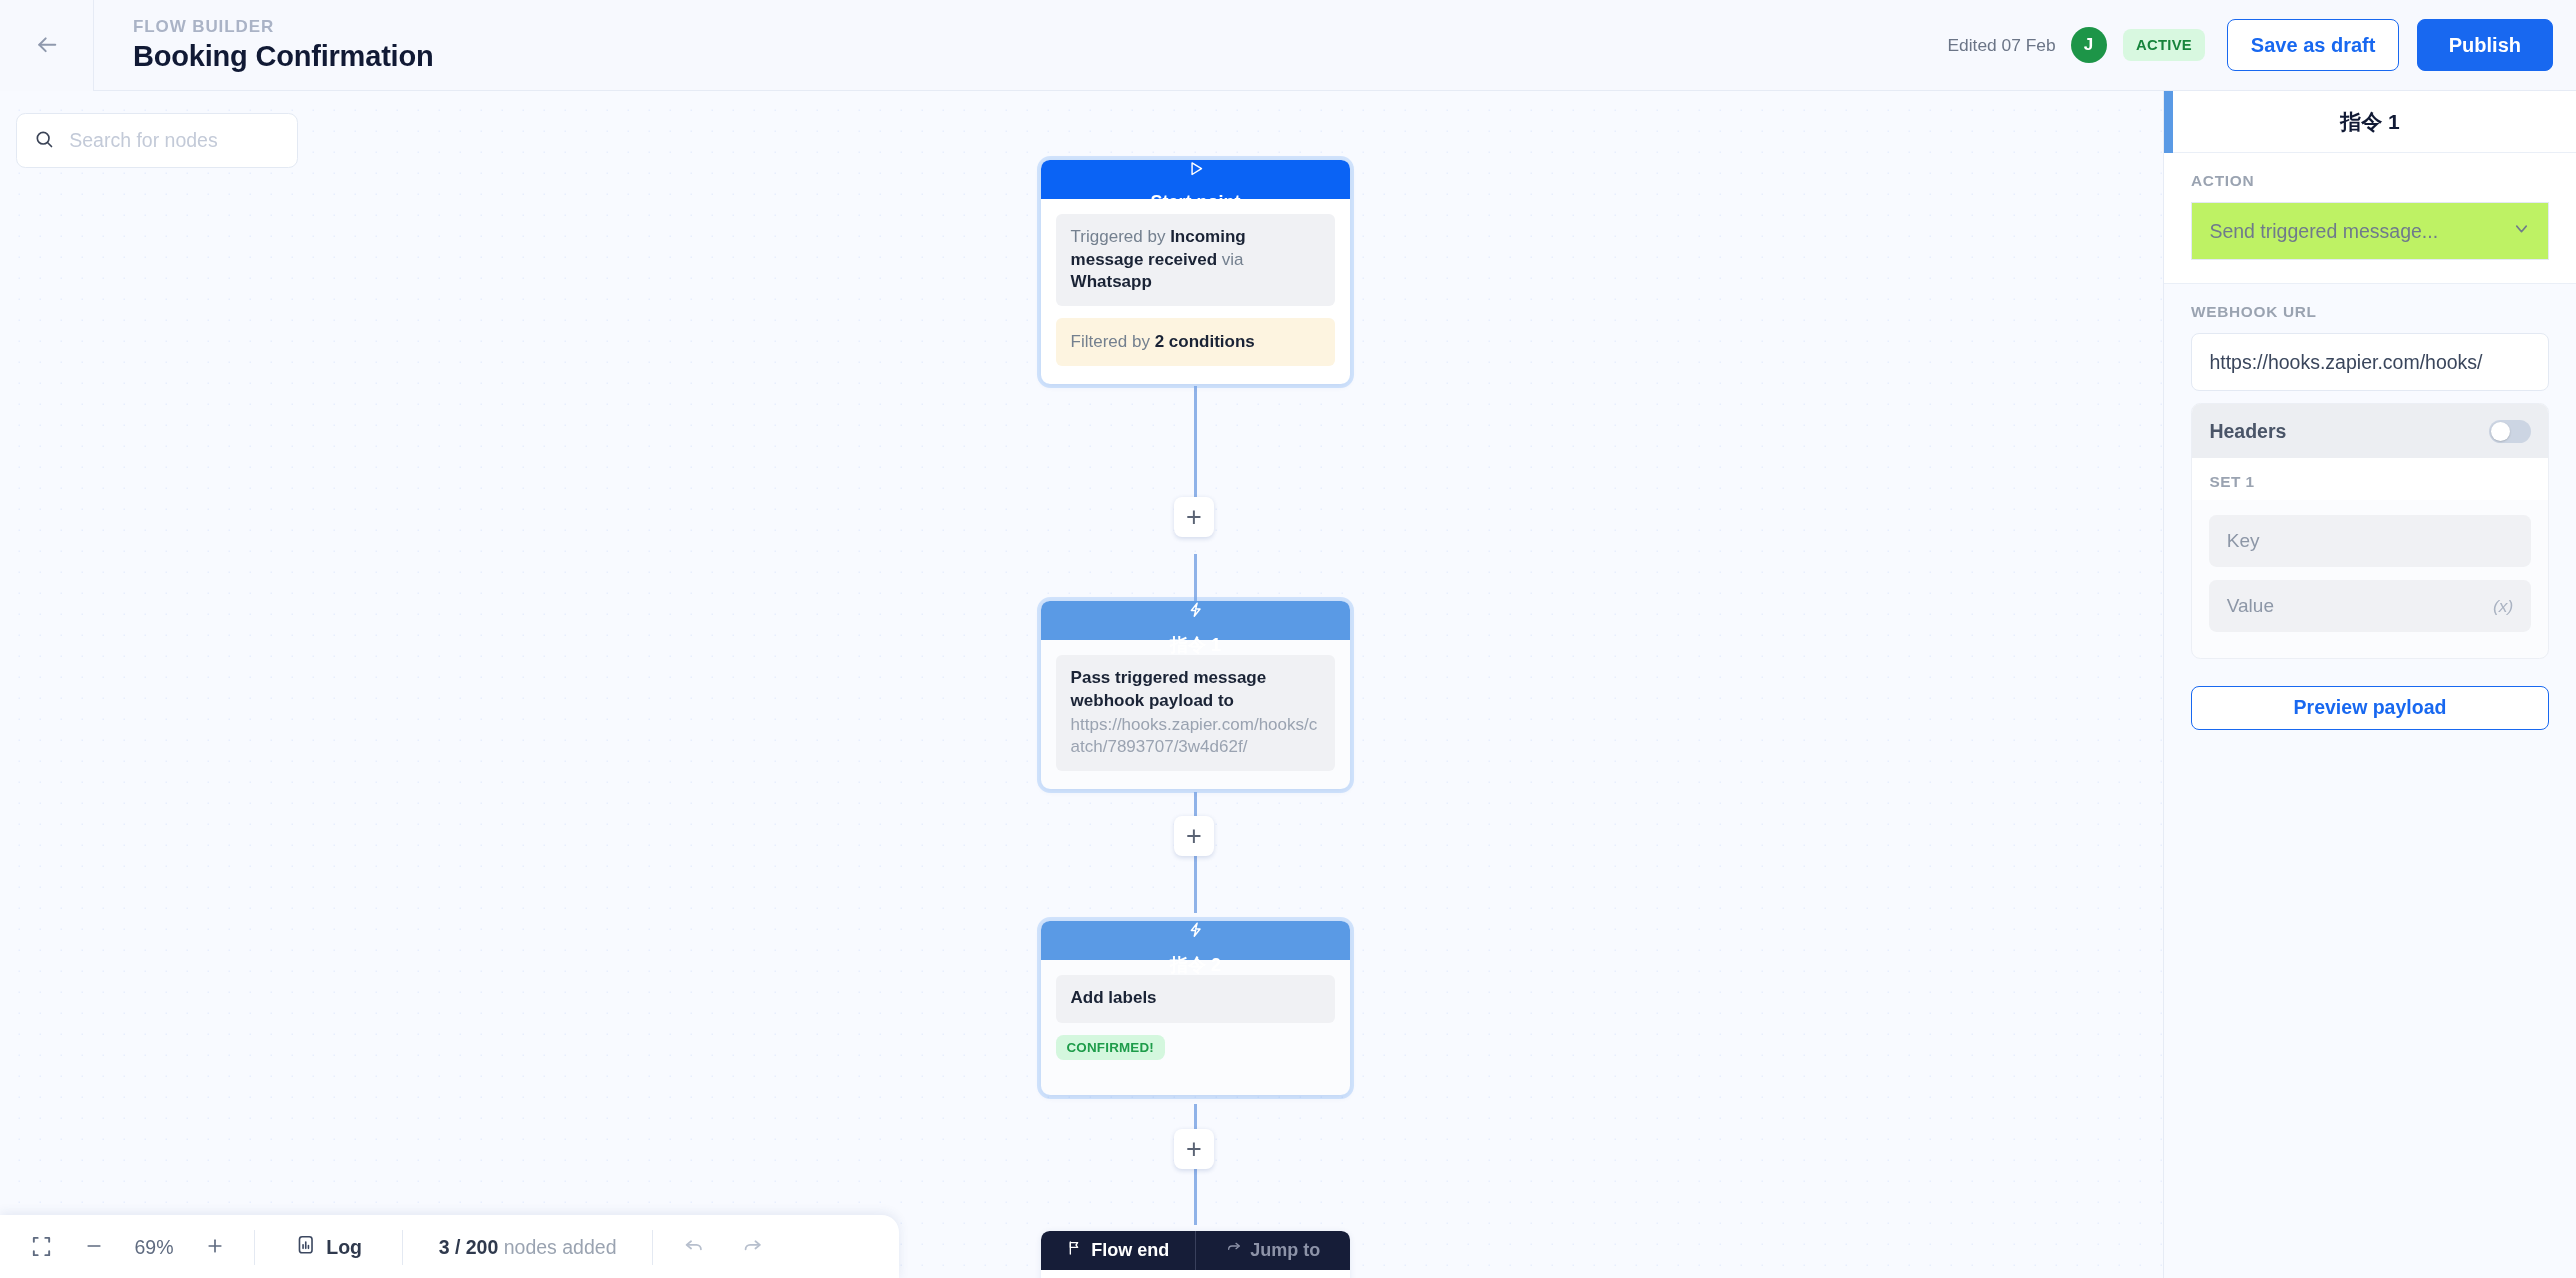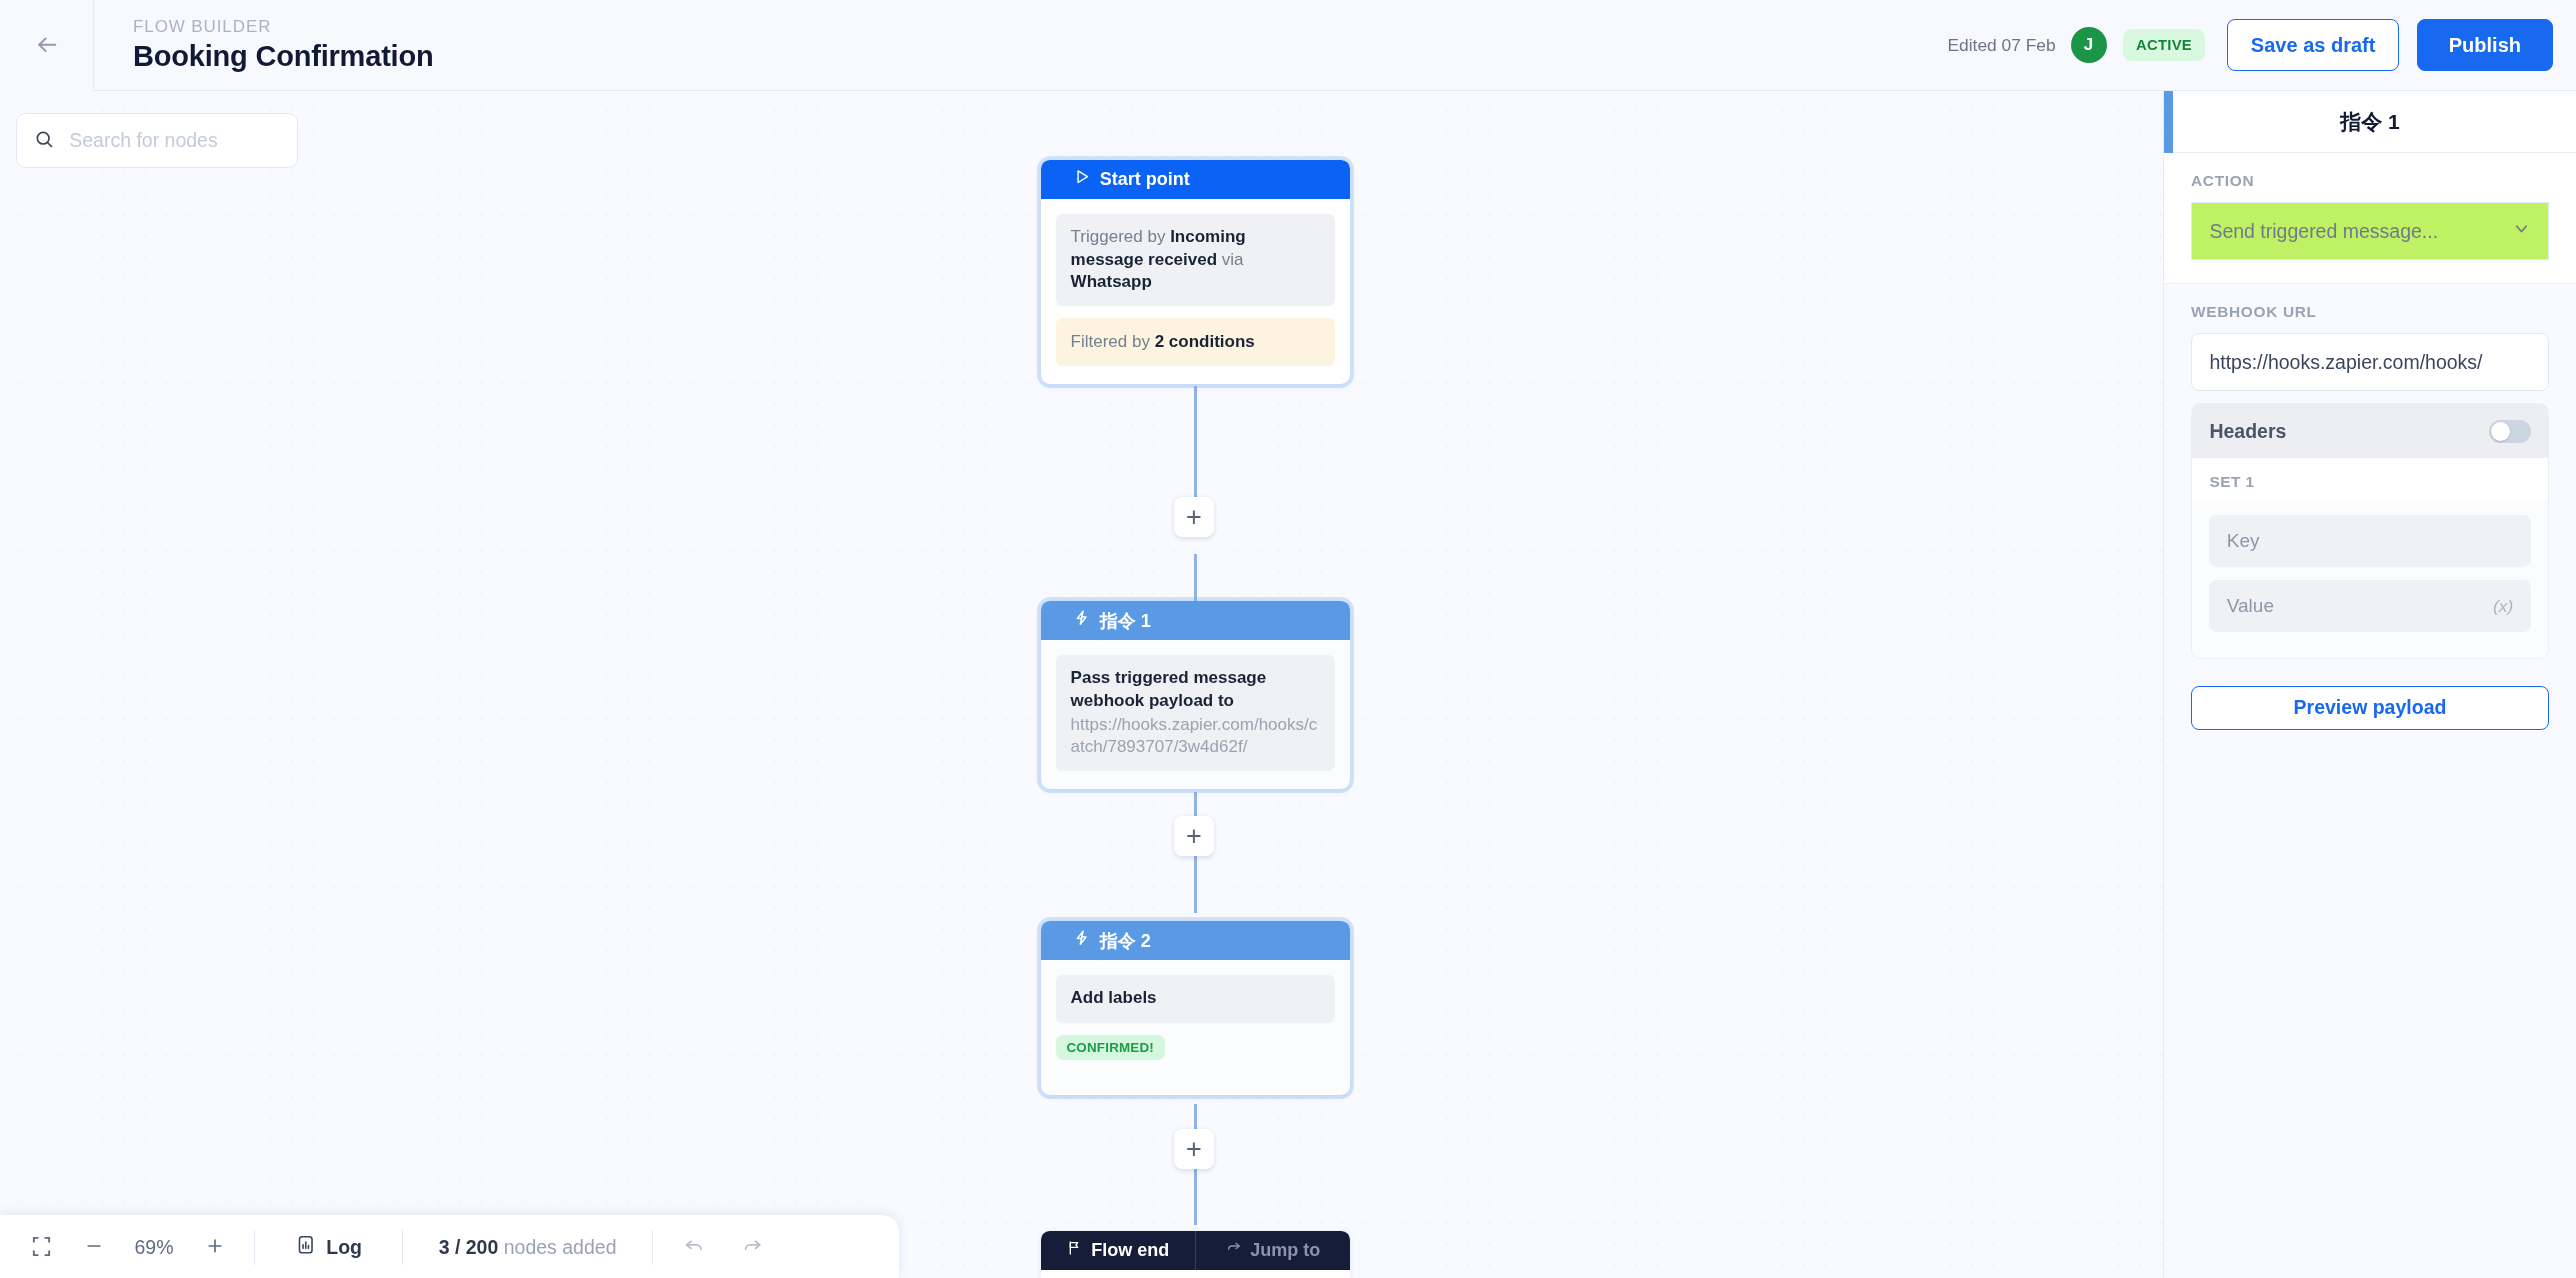--- a/index.html
+++ b/index.html
@@ -22,21 +22,21 @@
   .back-btn {
     width: 94px; height: 91px;
     display: flex; align-items: center; justify-content: center;
     background: #f7f9fe;
     border-right: 0.7px solid #e6ebf5;
     cursor: pointer;
   }
   .back-btn svg { display:block; }
   .title-wrap { padding-left: 39px; display: flex; flex-direction: column; justify-content: center; }
   .eyebrow {
-    font-size: 17px; letter-spacing: 0.9px; font-weight: 400;
+    font-size: 17px; letter-spacing: 0.9px; font-weight: 700;
     color: #aab3c6; line-height: 1.25;
   }
   .page-title {
     font-size: 29px; font-weight: 700; color: #111a35;
     line-height: 1.25; margin-top: 1.3px; letter-spacing: -0.2px;
   }
   .topbar-right {
     margin-left: auto; display: flex; align-items: center;
     padding-right: 23px; gap: 0;
   }
@@ -94,22 +94,22 @@
     border-radius: 9.4px;
     box-shadow: 0 1.3px 6.7px rgba(40,70,140,0.10);
   }
   .node.selected {
     outline: 4px solid rgba(120,175,250,0.30);
     outline-offset: 0.7px;
   }
   .node-head {
     height: 39px; border-radius: 8.7px 8.7px 0 0;
     display: flex; align-items: center; gap: 9.4px;
-    padding: 0 32px; color: #fff;
-    font-size: 18px; font-weight: 700;
+    padding: 0 16px; color: #fff;
+    font-size: 18px; font-weight: 700; flex-direction: column;
   }
   .node-head.start { background: #0a63f5; }
   .node-head.cmd   { background: #5a9ae5; }
   .node-body {
     background: #ffffff; border-radius: 0 0 8.7px 8.7px;
     padding: 14.8px 14.8px 17.4px 14.8px;
   }
   .node-body.tinted { background: #fbfcfe; }
   .chip {
     background: #f0f1f4; border-radius: 6px;

